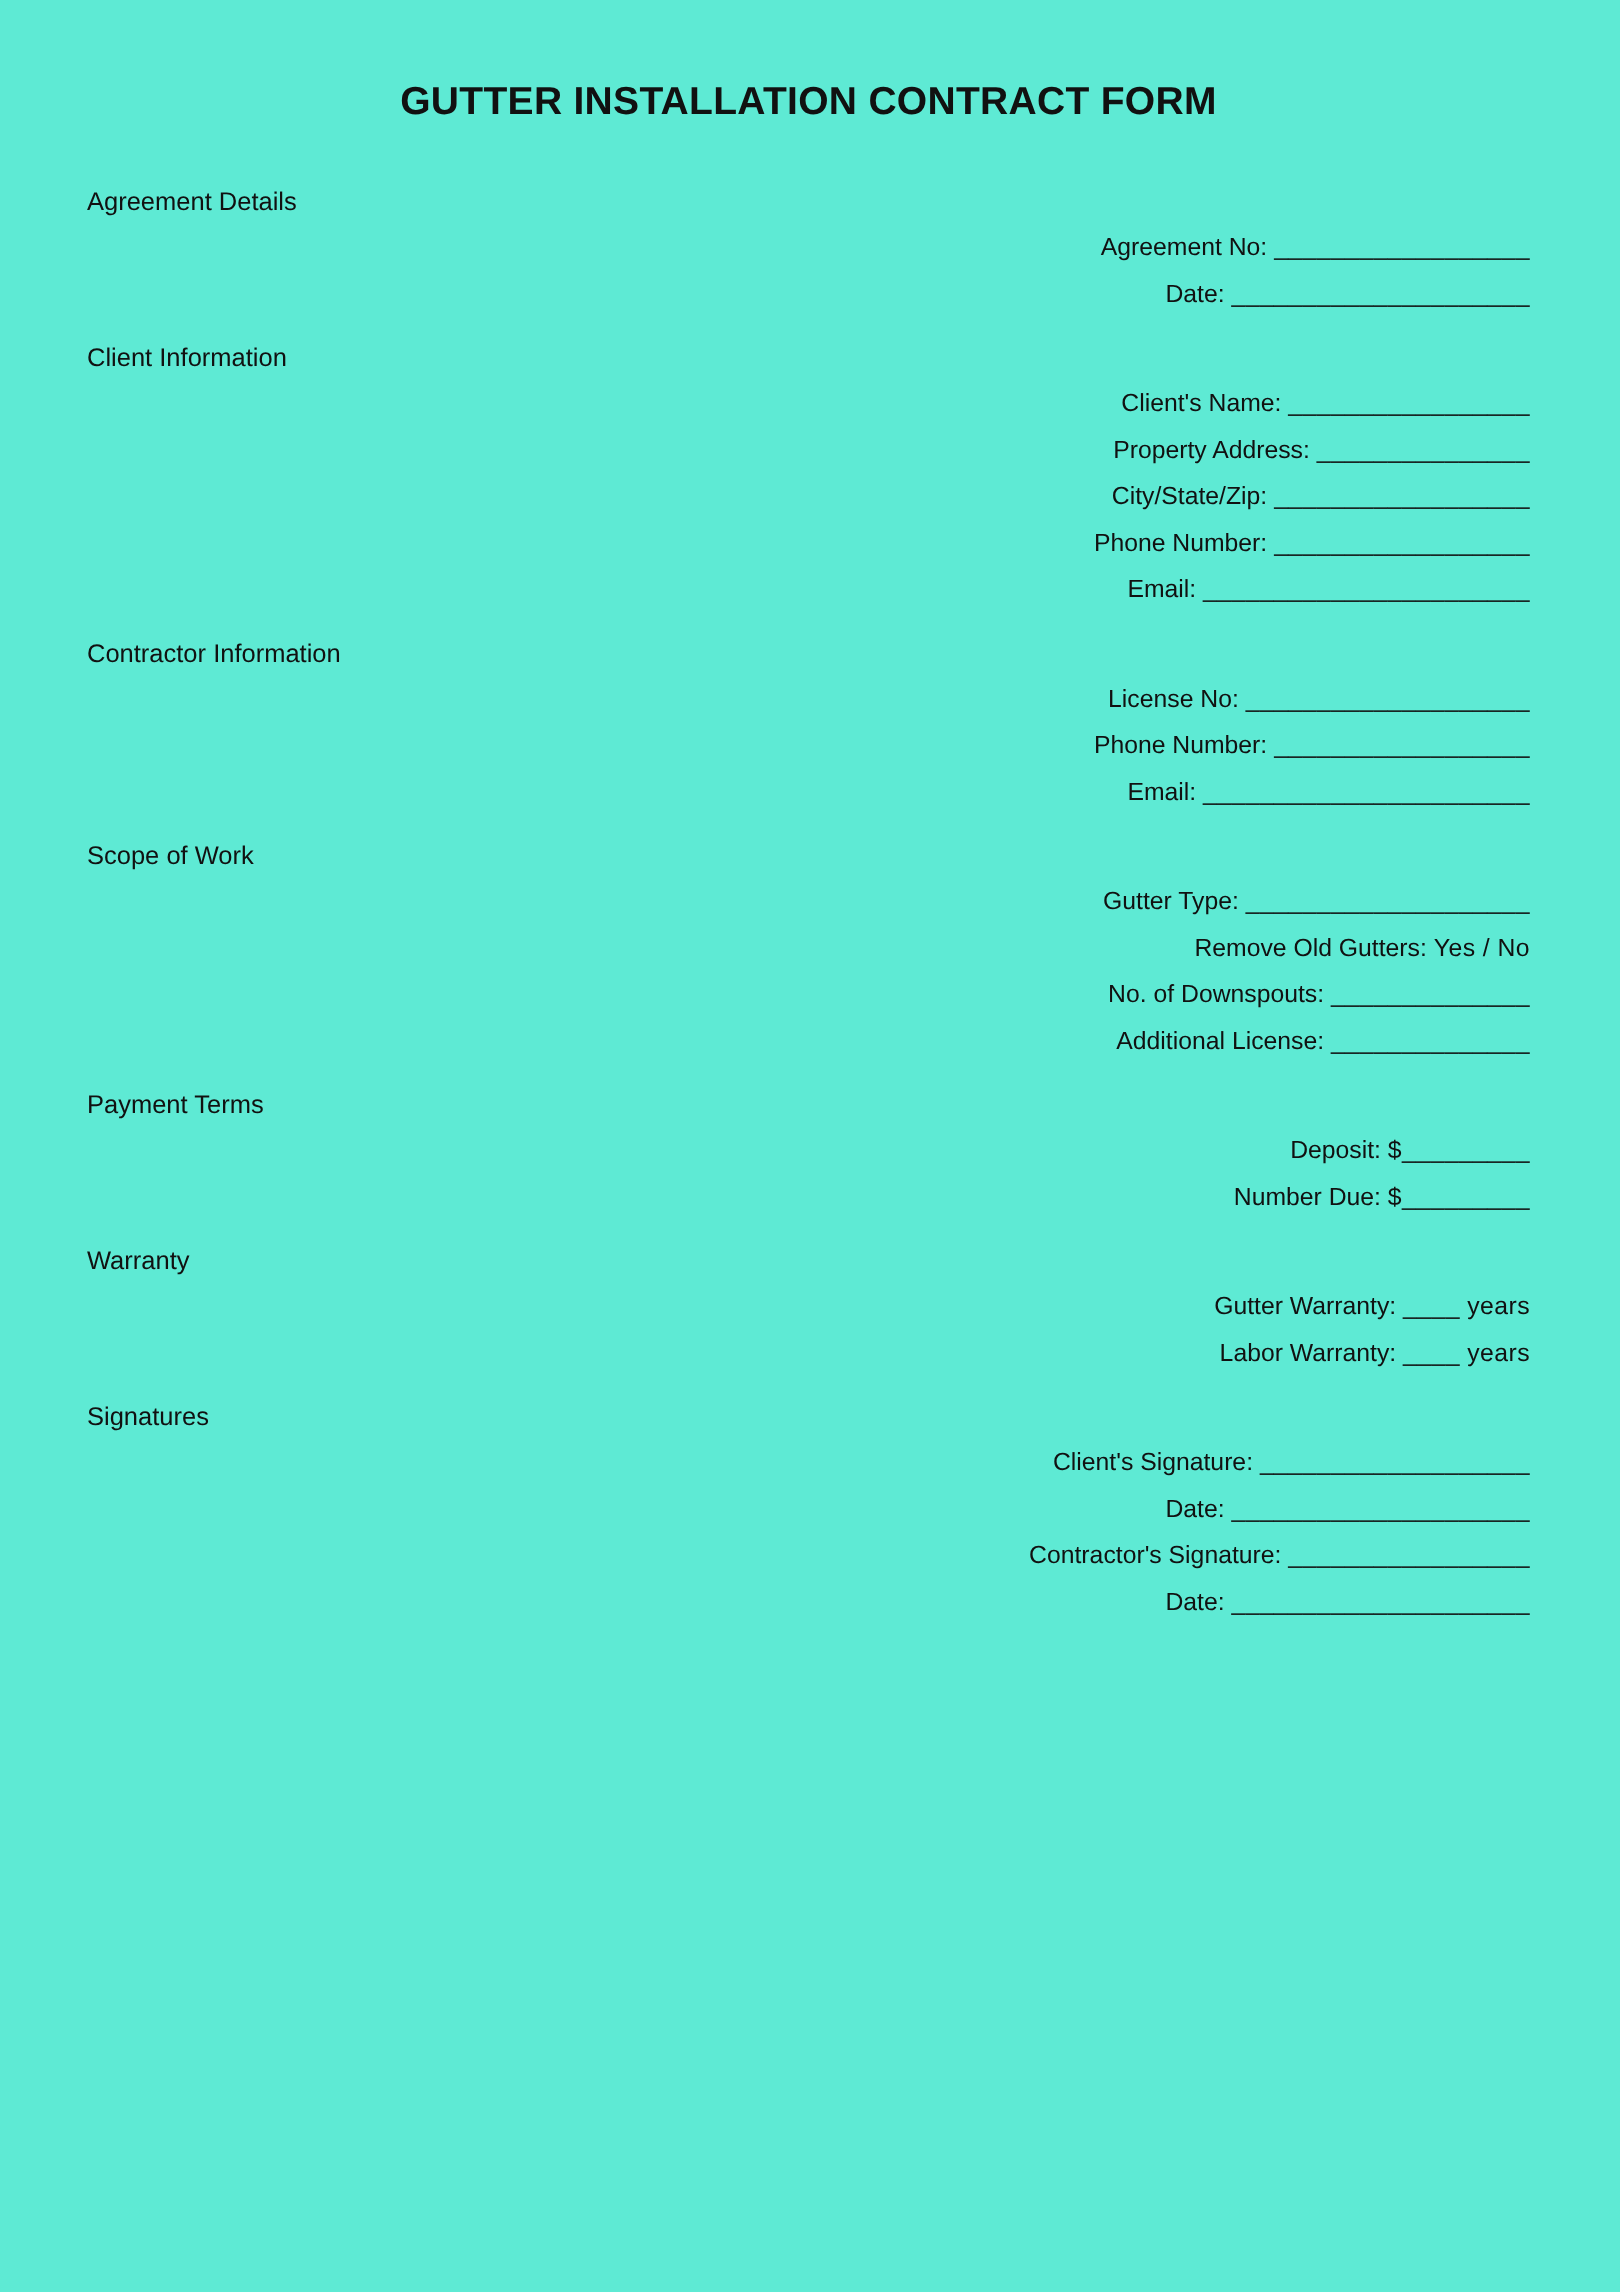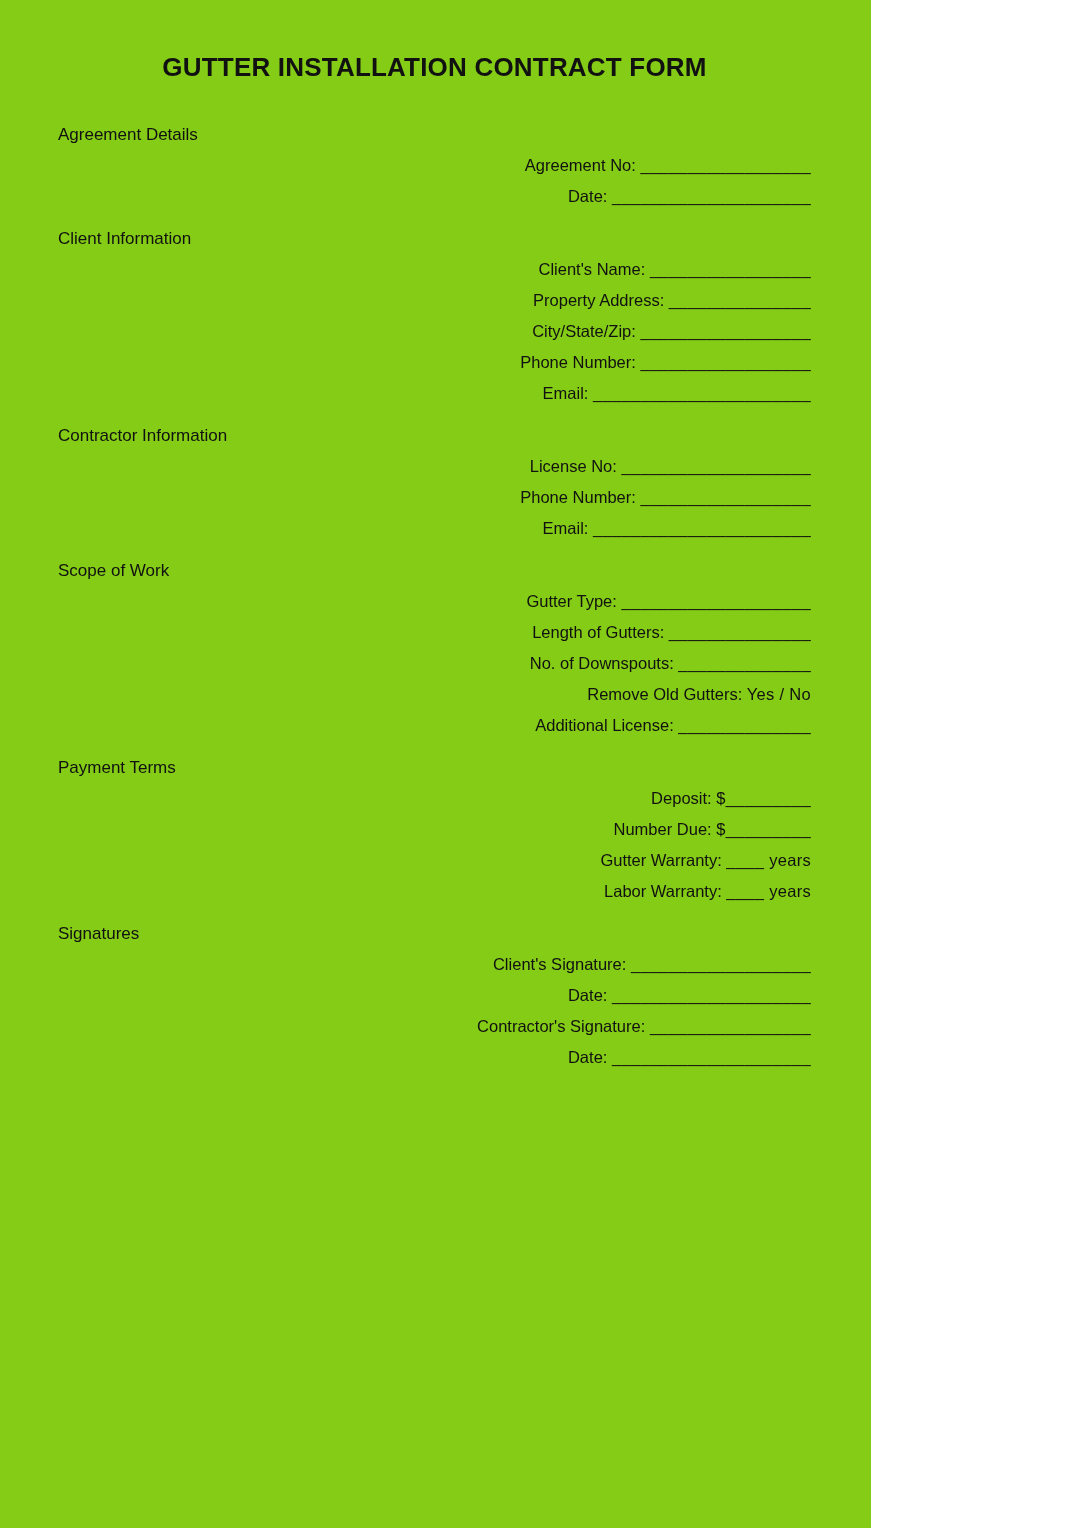--- a/index.html
+++ b/index.html
@@ -1,24 +1,24 @@
 <!DOCTYPE html>
 <html><head>
 <meta charset="utf-8">
 <style>
   html, body {
     margin: 0;
     padding: 0;
     background: #ffffff;
   }
   .page {
-    width: 871px;
+    width: 1080px;
     min-height: 1528px;
     box-sizing: border-box;
-    background: #84cc16;
+    background: #5eead4;
     color: #000000;
     font-family: "Liberation Sans", sans-serif;
     padding: 52px 60px 60px 58px;
   }
   .doc-title {
     font-size: 26px;
     font-weight: bold;
     text-align: center;
     letter-spacing: 0.2px;
     margin: 0 0 36px 0;
@@ -70,31 +70,31 @@
       </section>
       <section class="form-section">
         <h2 class="section-heading">Contractor Information</h2>
         <div class="field-line"><span class="field-label">License No:</span><span> </span><span class="field-value">____________________</span></div>
         <div class="field-line"><span class="field-label">Phone Number:</span><span> </span><span class="field-value">__________________</span></div>
         <div class="field-line"><span class="field-label">Email:</span><span> </span><span class="field-value">_______________________</span></div>
       </section>
       <section class="form-section">
         <h2 class="section-heading">Scope of Work</h2>
         <div class="field-line"><span class="field-label">Gutter Type:</span><span> </span><span class="field-value">____________________</span></div>
-        <div class="field-line"><span class="field-label">Length of Gutters:</span><span> </span><span class="field-value">_______________</span></div>
+        <div class="field-line"><span class="field-label">Remove Old Gutters:</span><span> </span><span class="field-value">Yes / No</span></div>
         <div class="field-line"><span class="field-label">No. of Downspouts:</span><span> </span><span class="field-value">______________</span></div>
-        <div class="field-line"><span class="field-label">Remove Old Gutters:</span><span> </span><span class="field-value">Yes / No</span></div>
         <div class="field-line"><span class="field-label">Additional License:</span><span> </span><span class="field-value">______________</span></div>
       </section>
       <section class="form-section">
         <h2 class="section-heading">Payment Terms</h2>
         <div class="field-line"><span class="field-label">Deposit:</span><span> </span><span class="field-value">$_________</span></div>
         <div class="field-line"><span class="field-label">Number Due:</span><span> </span><span class="field-value">$_________</span></div>
       </section>
       <section class="form-section">
+        <h2 class="section-heading">Warranty</h2>
         <div class="field-line"><span class="field-label">Gutter Warranty:</span><span> </span><span class="field-value">____ years</span></div>
         <div class="field-line"><span class="field-label">Labor Warranty:</span><span> </span><span class="field-value">____ years</span></div>
       </section>
       <section class="form-section">
         <h2 class="section-heading">Signatures</h2>
         <div class="field-line"><span class="field-label">Client's Signature:</span><span> </span><span class="field-value">___________________</span></div>
         <div class="field-line"><span class="field-label">Date:</span><span> </span><span class="field-value">_____________________</span></div>
         <div class="field-line"><span class="field-label">Contractor's Signature:</span><span> </span><span class="field-value">_________________</span></div>
         <div class="field-line"><span class="field-label">Date:</span><span> </span><span class="field-value">_____________________</span></div>
       </section>

